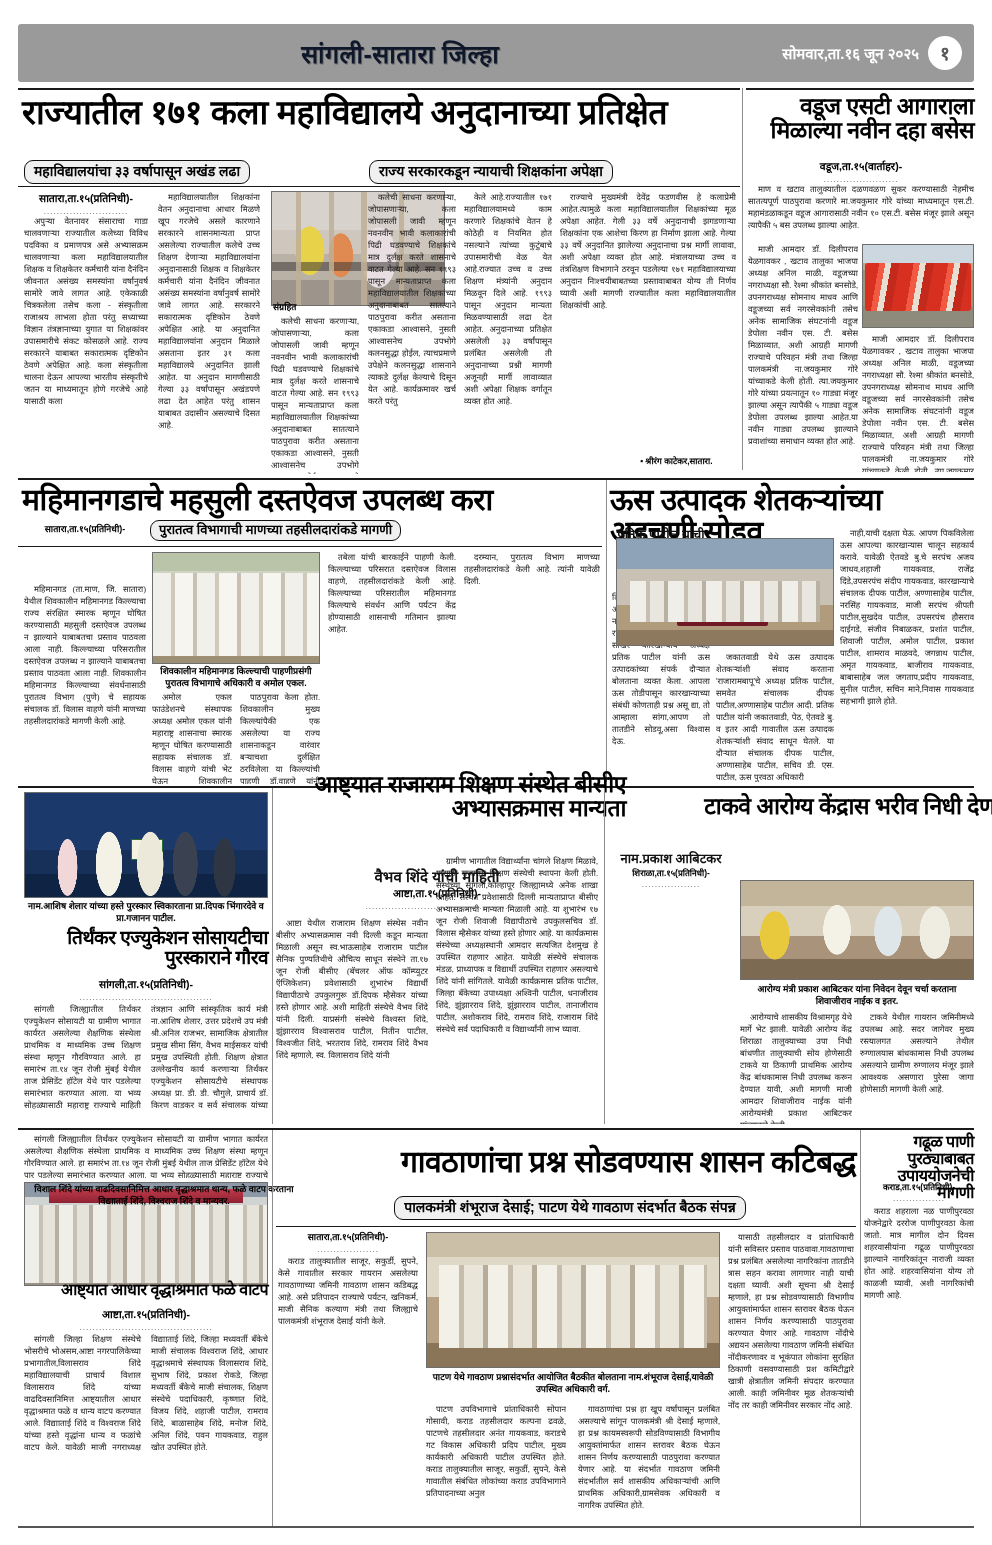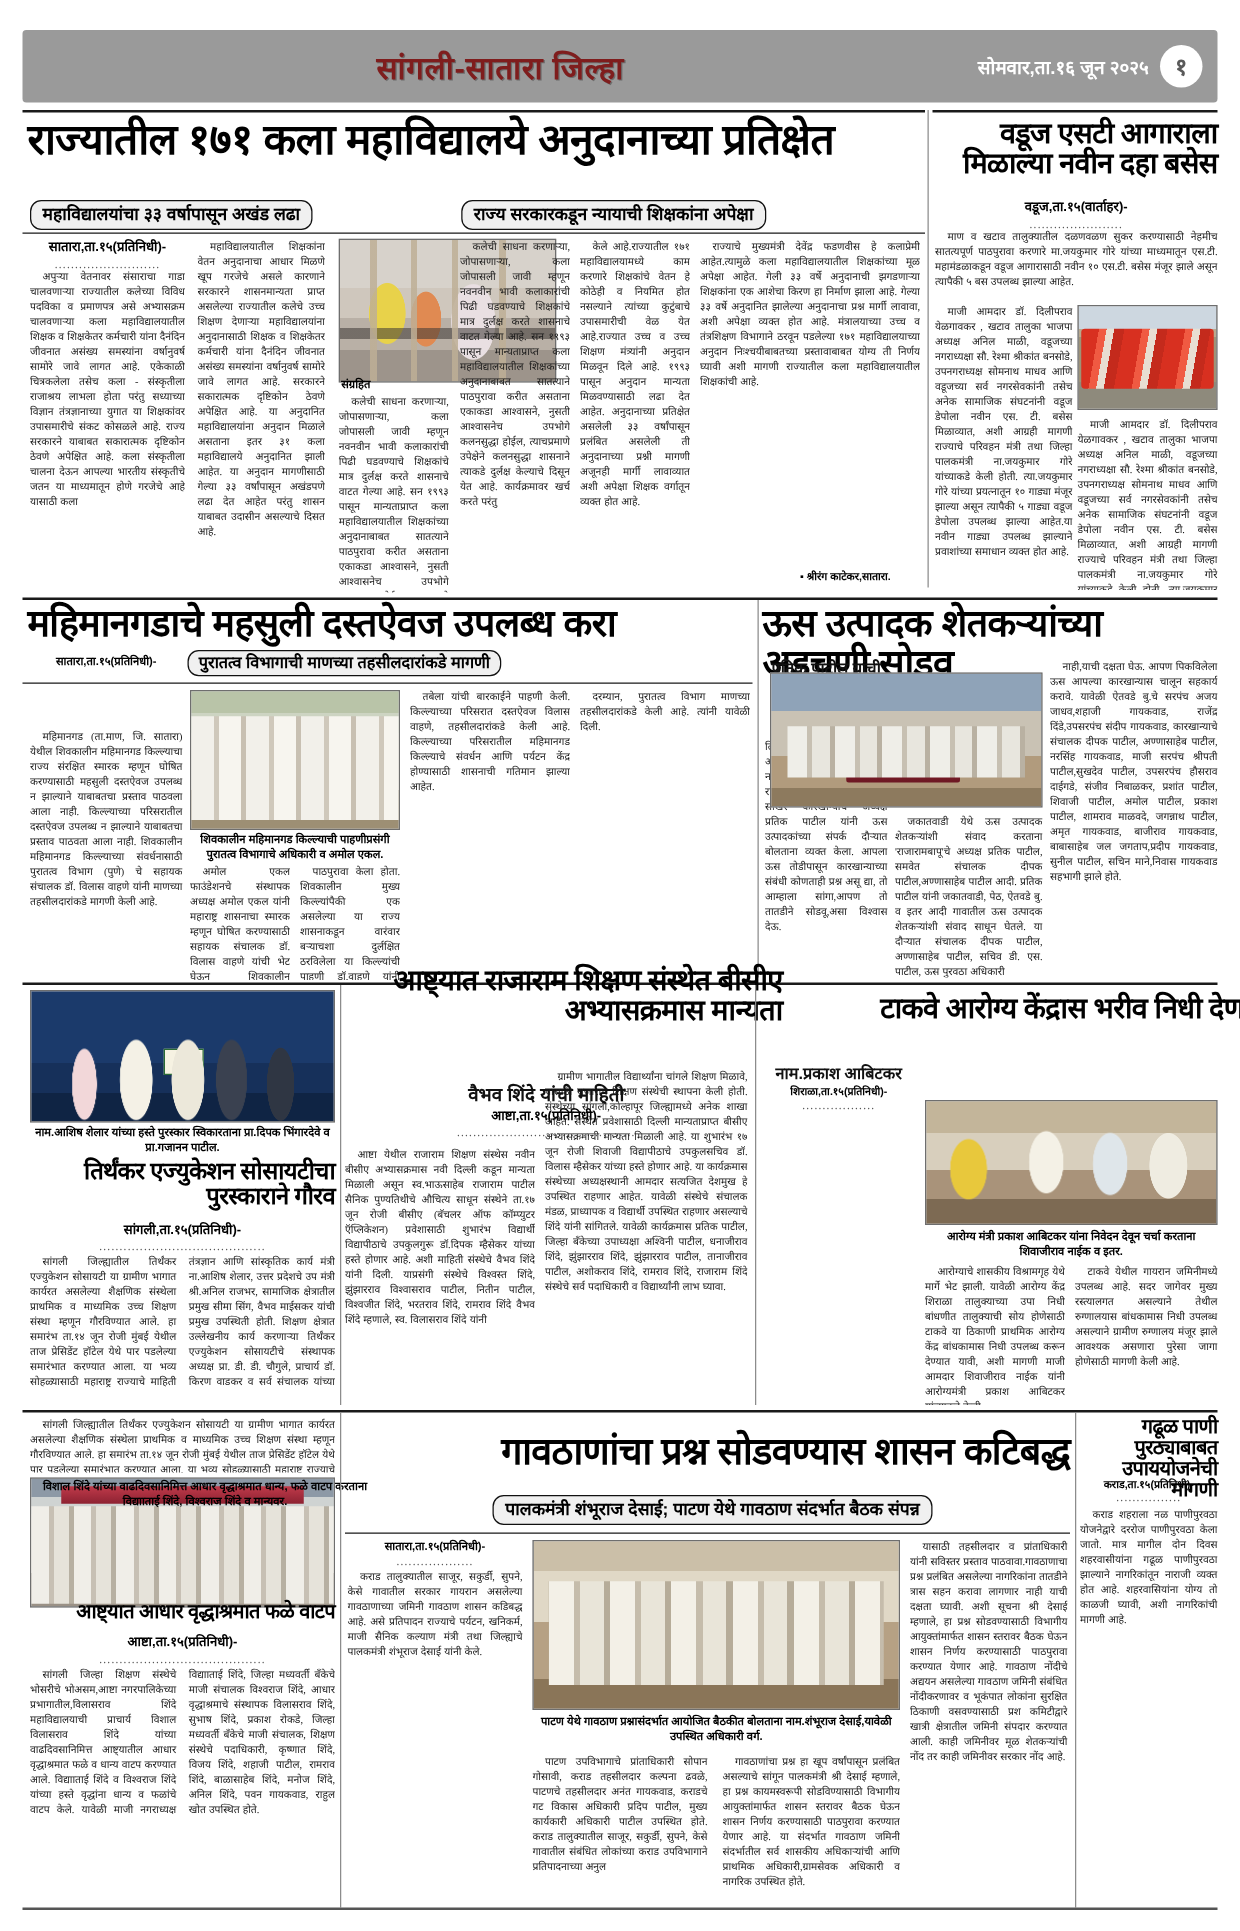--- a/index.html
+++ b/index.html
@@ -28,21 +28,21 @@
     font-size: 43px; font-weight: bold; color: #fff; line-height: 0.95;
     letter-spacing: -1px; font-family: "Liberation Sans", sans-serif;
     text-shadow: 1px 1px 0 #666;
   }
   .mh-sub {
     font-size: 10px; font-weight: bold; color: #fff; line-height: 1;
     transform: translateY(-12px); margin-left: 4px;
     font-family: "Liberation Sans", sans-serif;
   }
   .mh-center {
-    flex: 1; text-align: center; font-size: 25px; font-weight: bold; color: #7f1d1d;
+    flex: 1; text-align: center; font-size: 25px; font-weight: bold; color: #0f172a;
     font-family: "Liberation Sans", sans-serif; letter-spacing: 0.5px;
     text-shadow: 1px 1px 0 #6d6d6d;
   }
   .mh-right {
     display: flex; align-items: center; gap: 9px; padding-right: 12px;
   }
   .mh-date {
     font-size: 15px; font-weight: bold; color: #fff;
     font-family: "Liberation Sans", sans-serif;
   }

